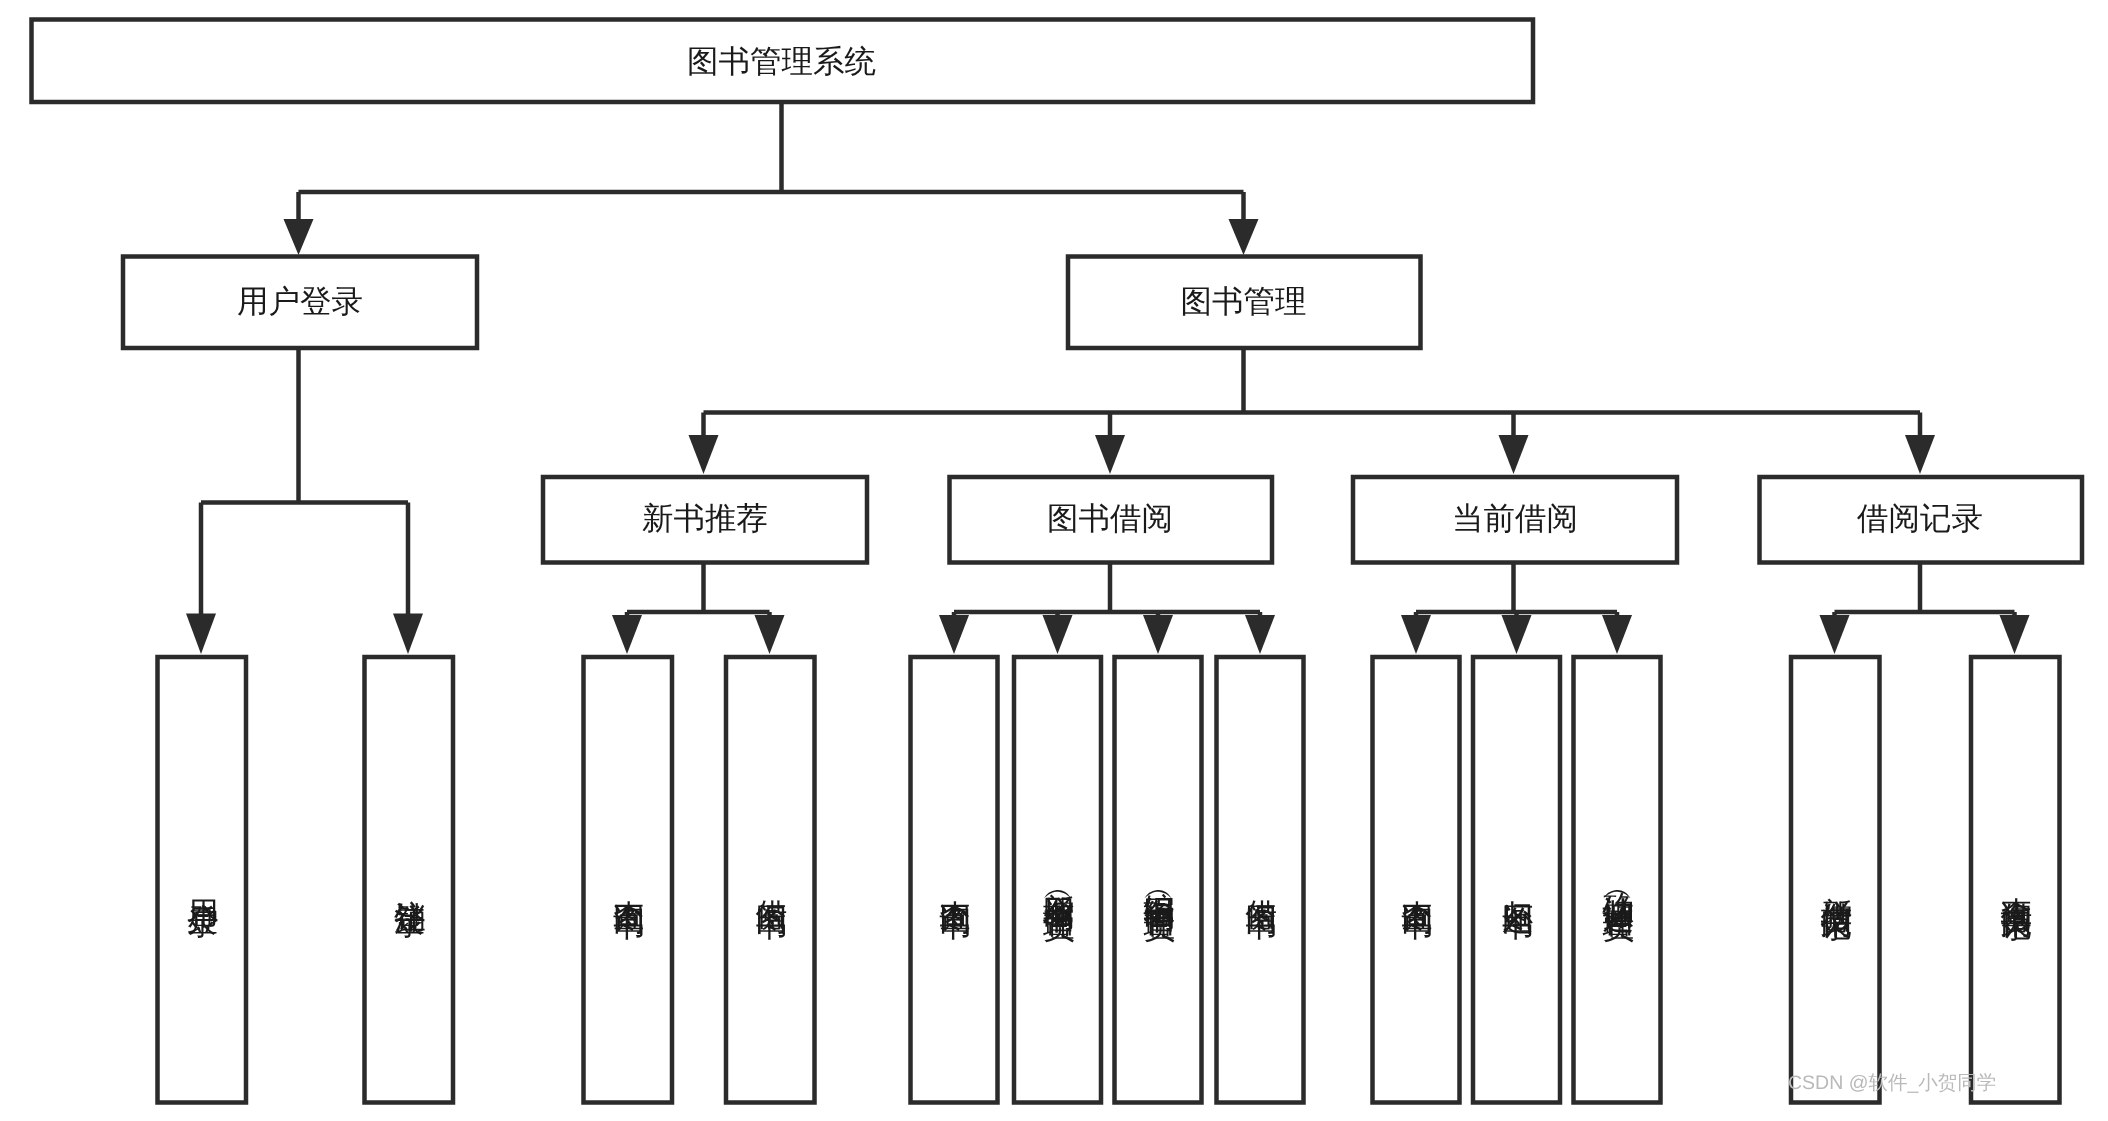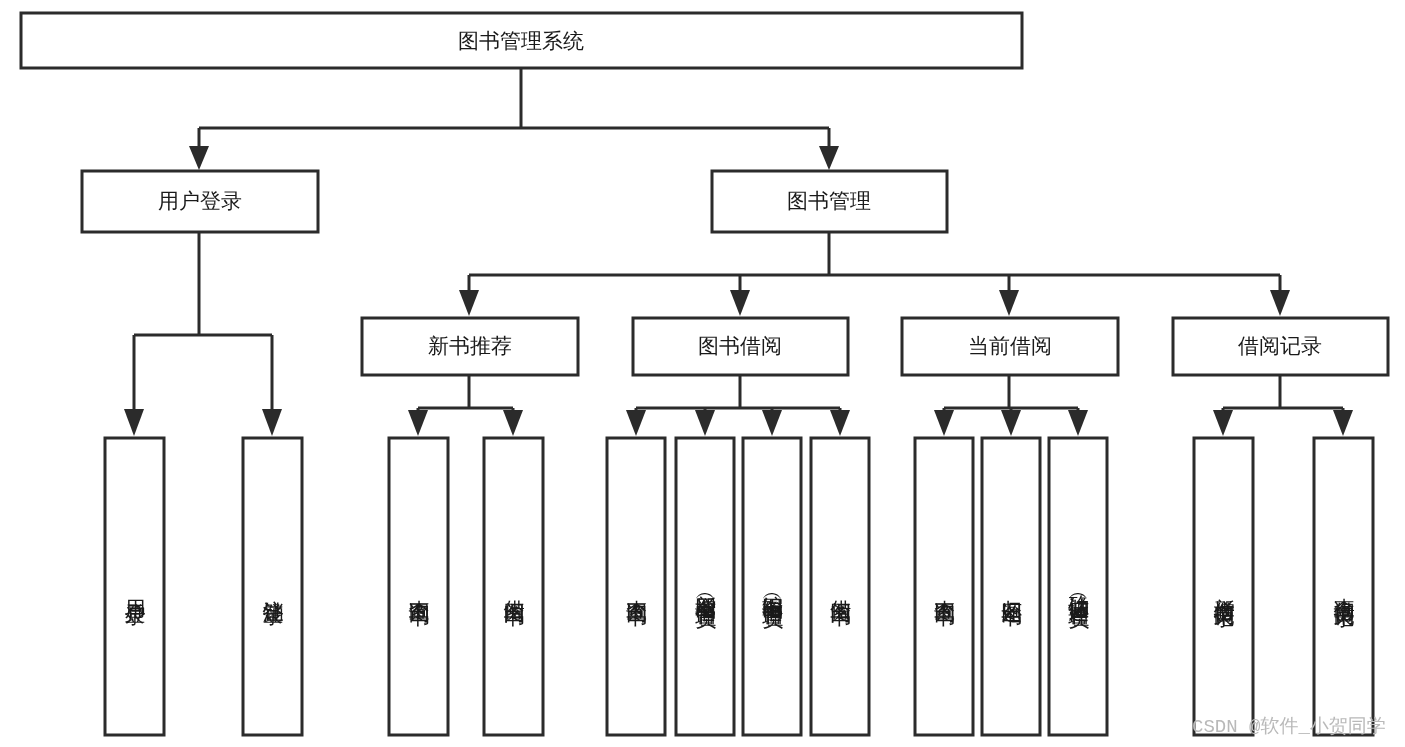--- a/index.html
+++ b/index.html
@@ -67,22 +67,22 @@
     text-orientation: upright;
     font-family: "DejaVu Sans", "Liberation Sans", sans-serif;
     font-size: 21px;
     line-height: 1.12;
     color: #1a1a1a;
     letter-spacing: 2px;
     white-space: nowrap;
   }
   .watermark {
     position: absolute;
-    font-family: Liberation Mono, monospace;
-    font-size: 19px;
+    font-family: Liberation Sans, sans-serif;
+    font-size: 13px;
     color: #b9b9b9;
     white-space: nowrap;
     pointer-events: none;
   }
 </style>
 </head>
 <body>
 
 <div id="diagram-root">
 

